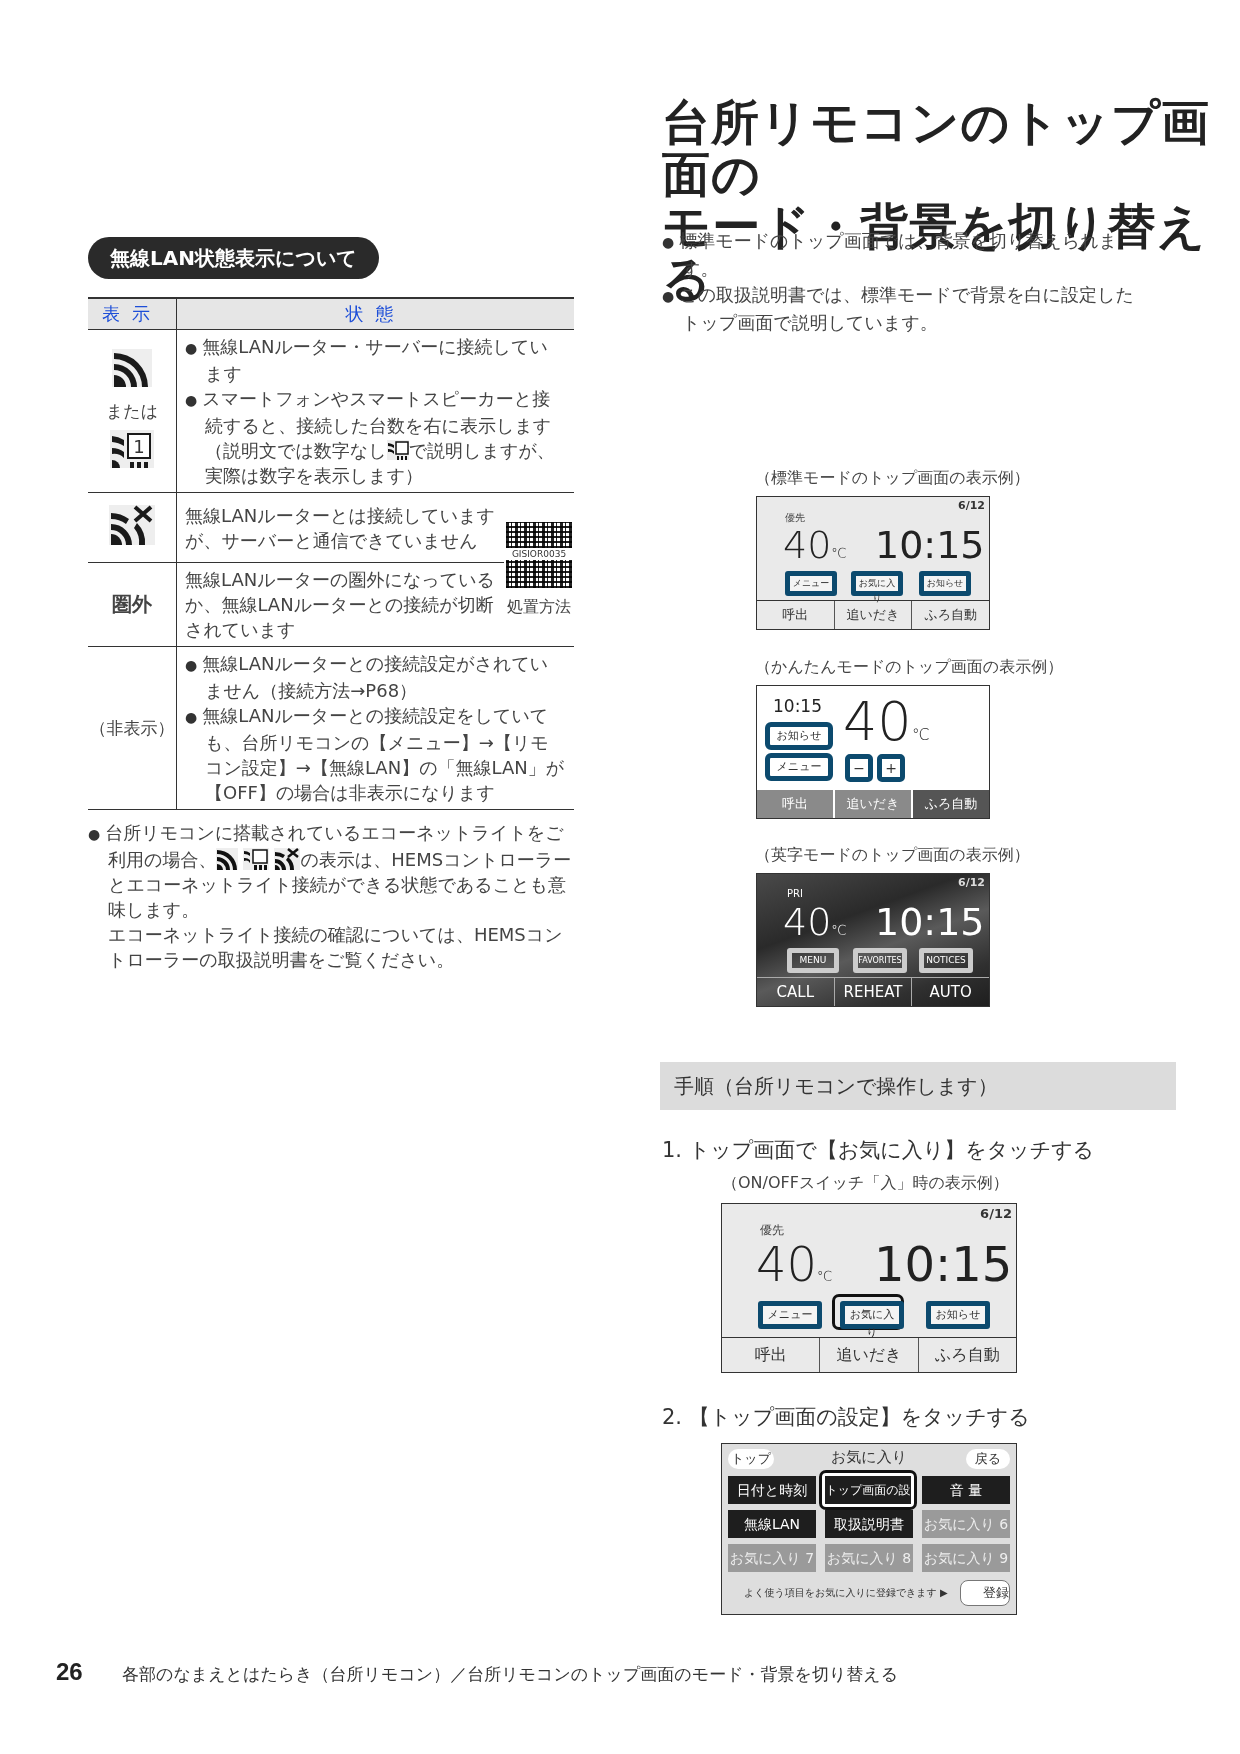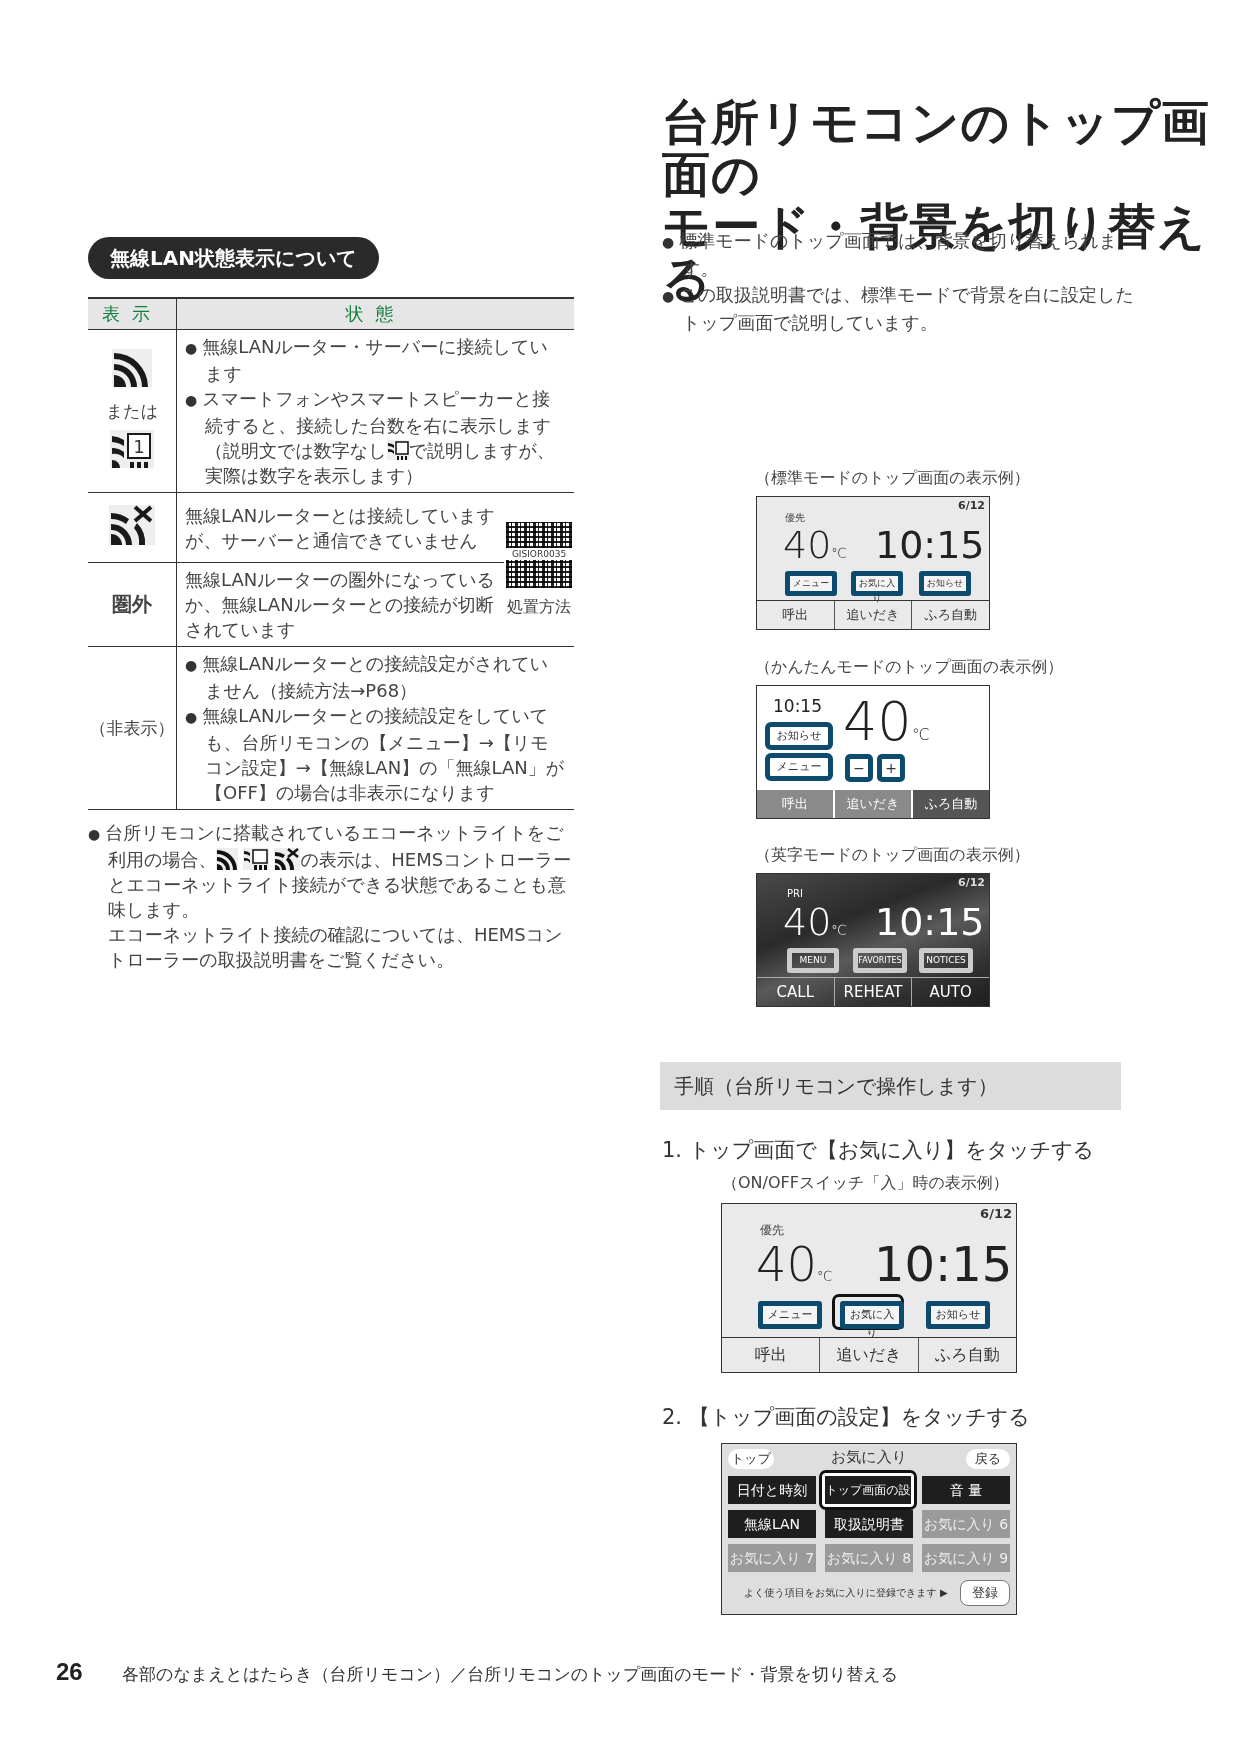--- a/index.html
+++ b/index.html
@@ -11,21 +11,21 @@
 
   
   .section-pill {
     left:88px; top:237px; height:42px; padding:0 22px; line-height:42px;
     background:#2a2a2a; color:#fff; border-radius:21px; font-size:20px; font-weight:bold;
   }
   .status-table {
     left:88px; top:297px; width:486px; border-collapse:collapse; font-size:18px; color:#444;
   }
   .status-table th {
-    background:#e6e6e6; font-weight:normal; height:28px; font-size:18px; color:#15803d;
+    background:#e6e6e6; font-weight:normal; height:28px; font-size:18px; color:#1d4ed8;
     border-top:2px solid #333; border-bottom:1px solid #333; letter-spacing:12px;
   }
   .status-table td { border-bottom:1.5px solid #333; vertical-align:middle; padding:4px 8px; line-height:25px; }
   .status-table td.icon-cell { width:72px; text-align:center; border-right:1.5px solid #333; padding:4px 0; }
   .status-table th.h-icon { border-right:1.5px solid #333; width:86px; }
   .bul { display:block; padding-left:20px; text-indent:-20px; }
   .bul::before { content:"●"; font-size:14px; margin-right:5px; color:#333; }
   .qr {
     width:66px; height:66px; background:
       repeating-linear-gradient(90deg,#222 0 3px,#fff 3px 5px,#222 5px 6px,#fff 6px 9px),
@@ -45,21 +45,21 @@
   .scr-date { position:absolute; right:4px; top:2px; font-size:11px; font-weight:bold; color:#333; }
   .scr-prio { position:absolute; font-size:10px; color:#444; }
   .scr-temp { position:absolute; font-weight:200; color:#222; font-family:"DejaVu Sans", sans-serif; }
   .scr-temp .unit { font-size:14px; }
   .scr-time { position:absolute; color:#222; }
   .scr-btn { position:absolute; border:5px solid #0c4a6e; border-radius:3px; background:#f4f4f4; font-size:9px; text-align:center; color:#333; }
   .scr-bottom { position:absolute; left:0; right:0; bottom:0; display:flex; border-top:1.5px solid #333; }
   .scr-bottom div { flex:1; text-align:center; border-right:1px solid #555; font-size:13px; color:#333; }
   .scr-bottom div:last-child { border-right:none; }
 
-  .proc-bar { left:660px; top:1062px; width:461px; height:48px; background:#dcdcdc; font-size:20px; line-height:48px; padding-left:14px; color:#333; box-sizing:border-box; }
+  .proc-bar { left:660px; top:1062px; width:516px; height:48px; background:#dcdcdc; font-size:20px; line-height:48px; padding-left:14px; color:#333; box-sizing:border-box; }
   .step { font-size:21px; color:#333; }
 
   .fav-btn { position:absolute; height:28px; line-height:28px; text-align:center; font-size:14px; color:#fff; }
   .fav-dark { background:#1e1e1e; }
   .fav-gray { background:#9a9a9a; color:#eee; }
 
   .footer-num { left:56px; top:1658px; font-size:24px; font-weight:bold; color:#222; font-family:"Liberation Sans", sans-serif;text-align:center; }
   .footer-text { left:122px; top:1663px; font-size:17px; color:#333; }
 </style>
 </head>
@@ -249,17 +249,17 @@
 
   <div class="fav-btn fav-dark" style="left:6px;top:66px;width:88px;">無線LAN</div>
   <div class="fav-btn fav-dark" style="left:103px;top:66px;width:88px;">取扱説明書</div>
   <div class="fav-btn fav-gray" style="left:200px;top:66px;width:88px;">お気に入り 6</div>
 
   <div class="fav-btn fav-gray" style="left:6px;top:100px;width:88px;">お気に入り 7</div>
   <div class="fav-btn fav-gray" style="left:103px;top:100px;width:88px;">お気に入り 8</div>
   <div class="fav-btn fav-gray" style="left:200px;top:100px;width:88px;">お気に入り 9</div>
 
   <div style="position:absolute;left:22px;top:142px;font-size:10px;color:#333;">よく使う項目をお気に入りに登録できます ▶</div>
-  <div style="position:absolute;right:6px;top:136px;width:48px;height:24px;line-height:24px;background:#fff;border:1px solid #777;border-radius:8px;text-align:center;font-size:13px;color:#333;">登録</div>
+  <div style="position:absolute;right:6px;top:136px;width:48px;height:24px;line-height:24px;background:#fff;border:1px solid #777;border-radius:8px;text-align:right;font-size:13px;color:#333;">登録</div>
 </div>
 
 <div class="abs footer-num">26</div>
 <div class="abs footer-text">各部のなまえとはたらき（台所リモコン）／台所リモコンのトップ画面のモード・背景を切り替える</div>
 
 </body></html>

